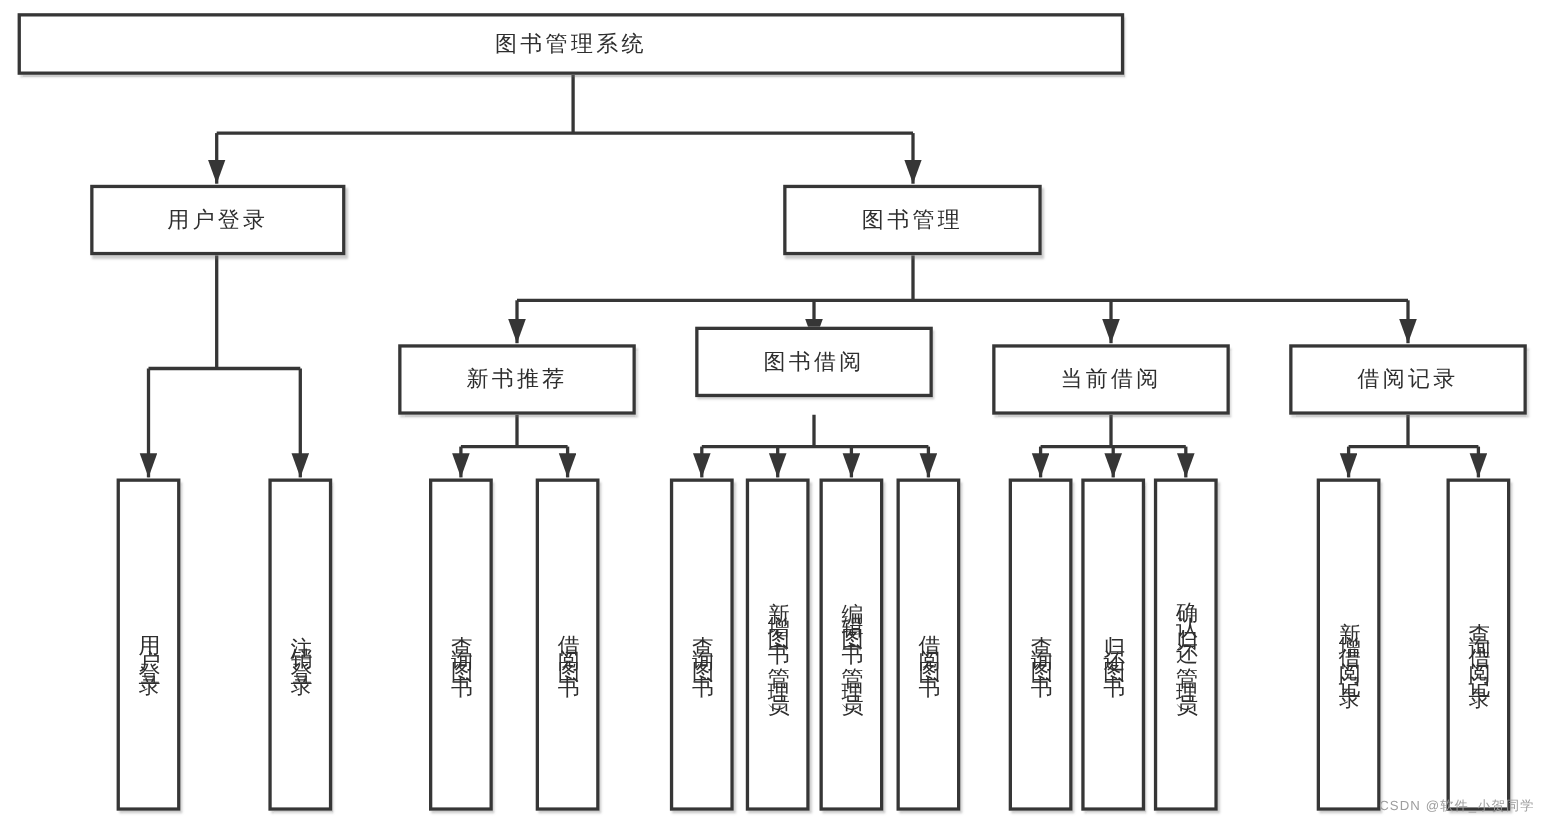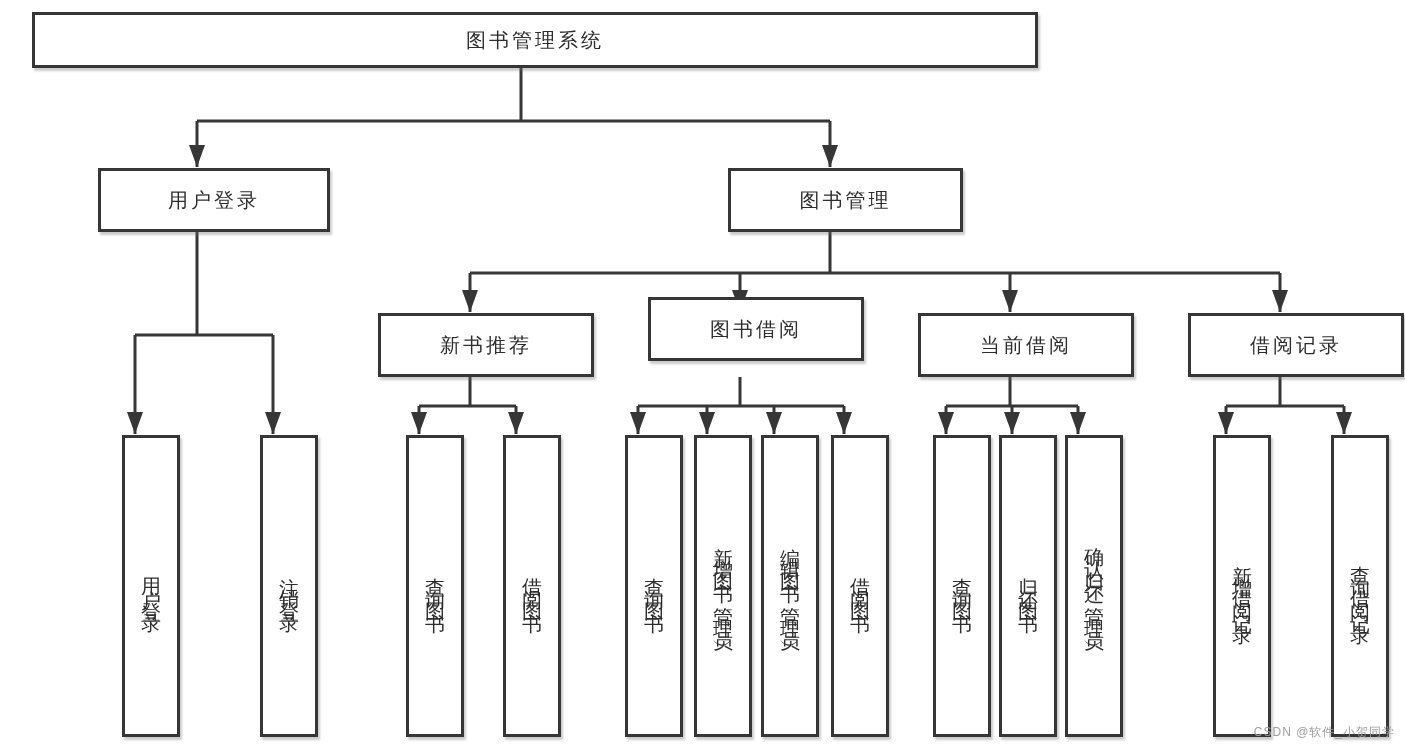--- a/index.html
+++ b/index.html
@@ -13,21 +13,21 @@
   }
   .wires{position:absolute;left:0;top:0;}
   .wires path{stroke:var(--line,#363636);stroke-width:3;fill:none;}
   #ah path{fill:var(--line,#363636);stroke:none;}
   .box{
     position:absolute;box-sizing:border-box;
     background:var(--boxbg,#ffffff);
     border:3px solid var(--line,#363636);
     display:flex;align-items:center;justify-content:center;
     box-shadow:2px 3px 2px rgba(110,110,110,0.35);
-    text-align:center;line-height:1.25;margin-left:16px;
+    text-align:center;line-height:1.25;
   }
   .h{font-size:20px;letter-spacing:3px;}
   .v{
     writing-mode:vertical-rl;
     font-size:20px;letter-spacing:12px;
     padding:2px 0;
   }
   .watermark{
     position:absolute;right:10px;bottom:6px;
     color:var(--wm,#9e9e9e);

